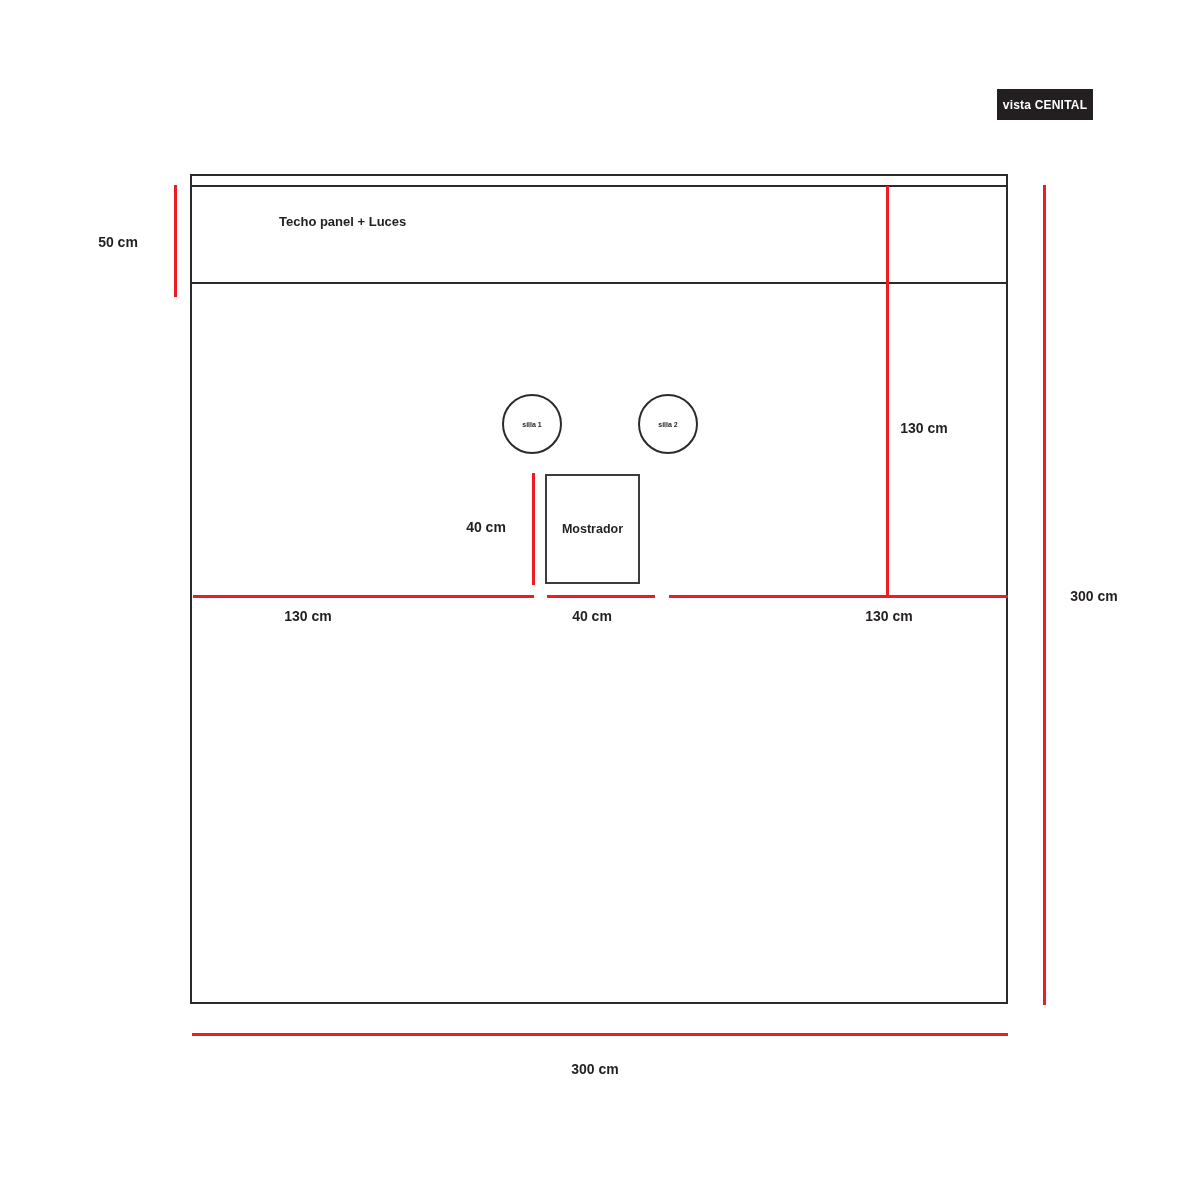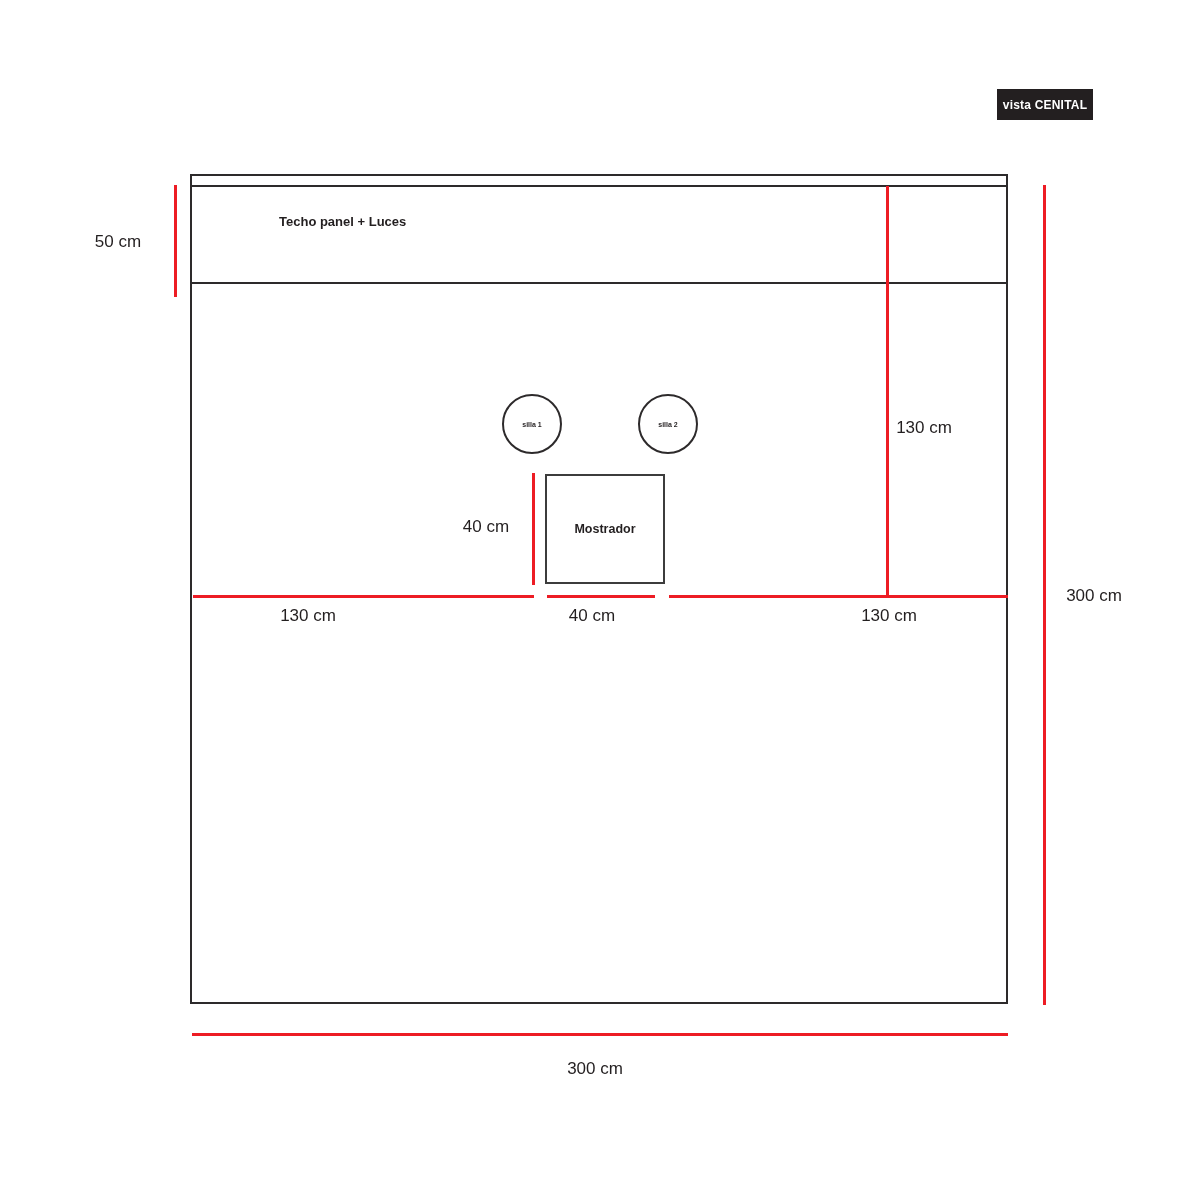--- a/index.html
+++ b/index.html
@@ -21,37 +21,37 @@
   .room{
     left:190px;top:174px;width:818px;height:830px;
     border:2px solid #2d2a2b;box-sizing:border-box;
   }
   .wall-line{background:#2d2a2b;height:2px;}
   .strip-line{left:190px;top:185px;width:818px;}
   .ceiling-line{left:190px;top:282px;width:818px;}
 
   
   .lbl{
-    font-size:17px;font-weight:400;white-space:nowrap;
+    font-size:14px;font-weight:700;white-space:nowrap;
     transform:translate(-50%,-50%);
   }
   .lbl-left{transform:translate(0,-50%);}
   .ceiling-label{left:243px;top:221px;font-size:13px;font-weight:700;margin-left:36px;}
 
   
   .chair{
     width:60px;height:60px;border:2px solid #2d2a2b;border-radius:50%;
     box-sizing:border-box;background:#ffffff;
     display:flex;align-items:center;justify-content:center;
     font-size:7px;font-weight:700;
   }
   .chair1{left:502px;top:394px;}
   .chair2{left:638px;top:394px;}
   .counter{
-    left:545px;top:474px;width:120px;height:110px;
+    left:545px;top:474px;width:95px;height:110px;
     border:2px solid #3c3c3c;box-sizing:border-box;background:#ffffff;
     display:flex;align-items:center;justify-content:center;
     font-size:12.5px;font-weight:700;
   }
 
   
   .dim{background:#ed1c24;}
   .dim-v{width:3px;}
   .dim-h{height:3px;}
   .dim-ceiling{left:174px;top:185px;height:112px;}

